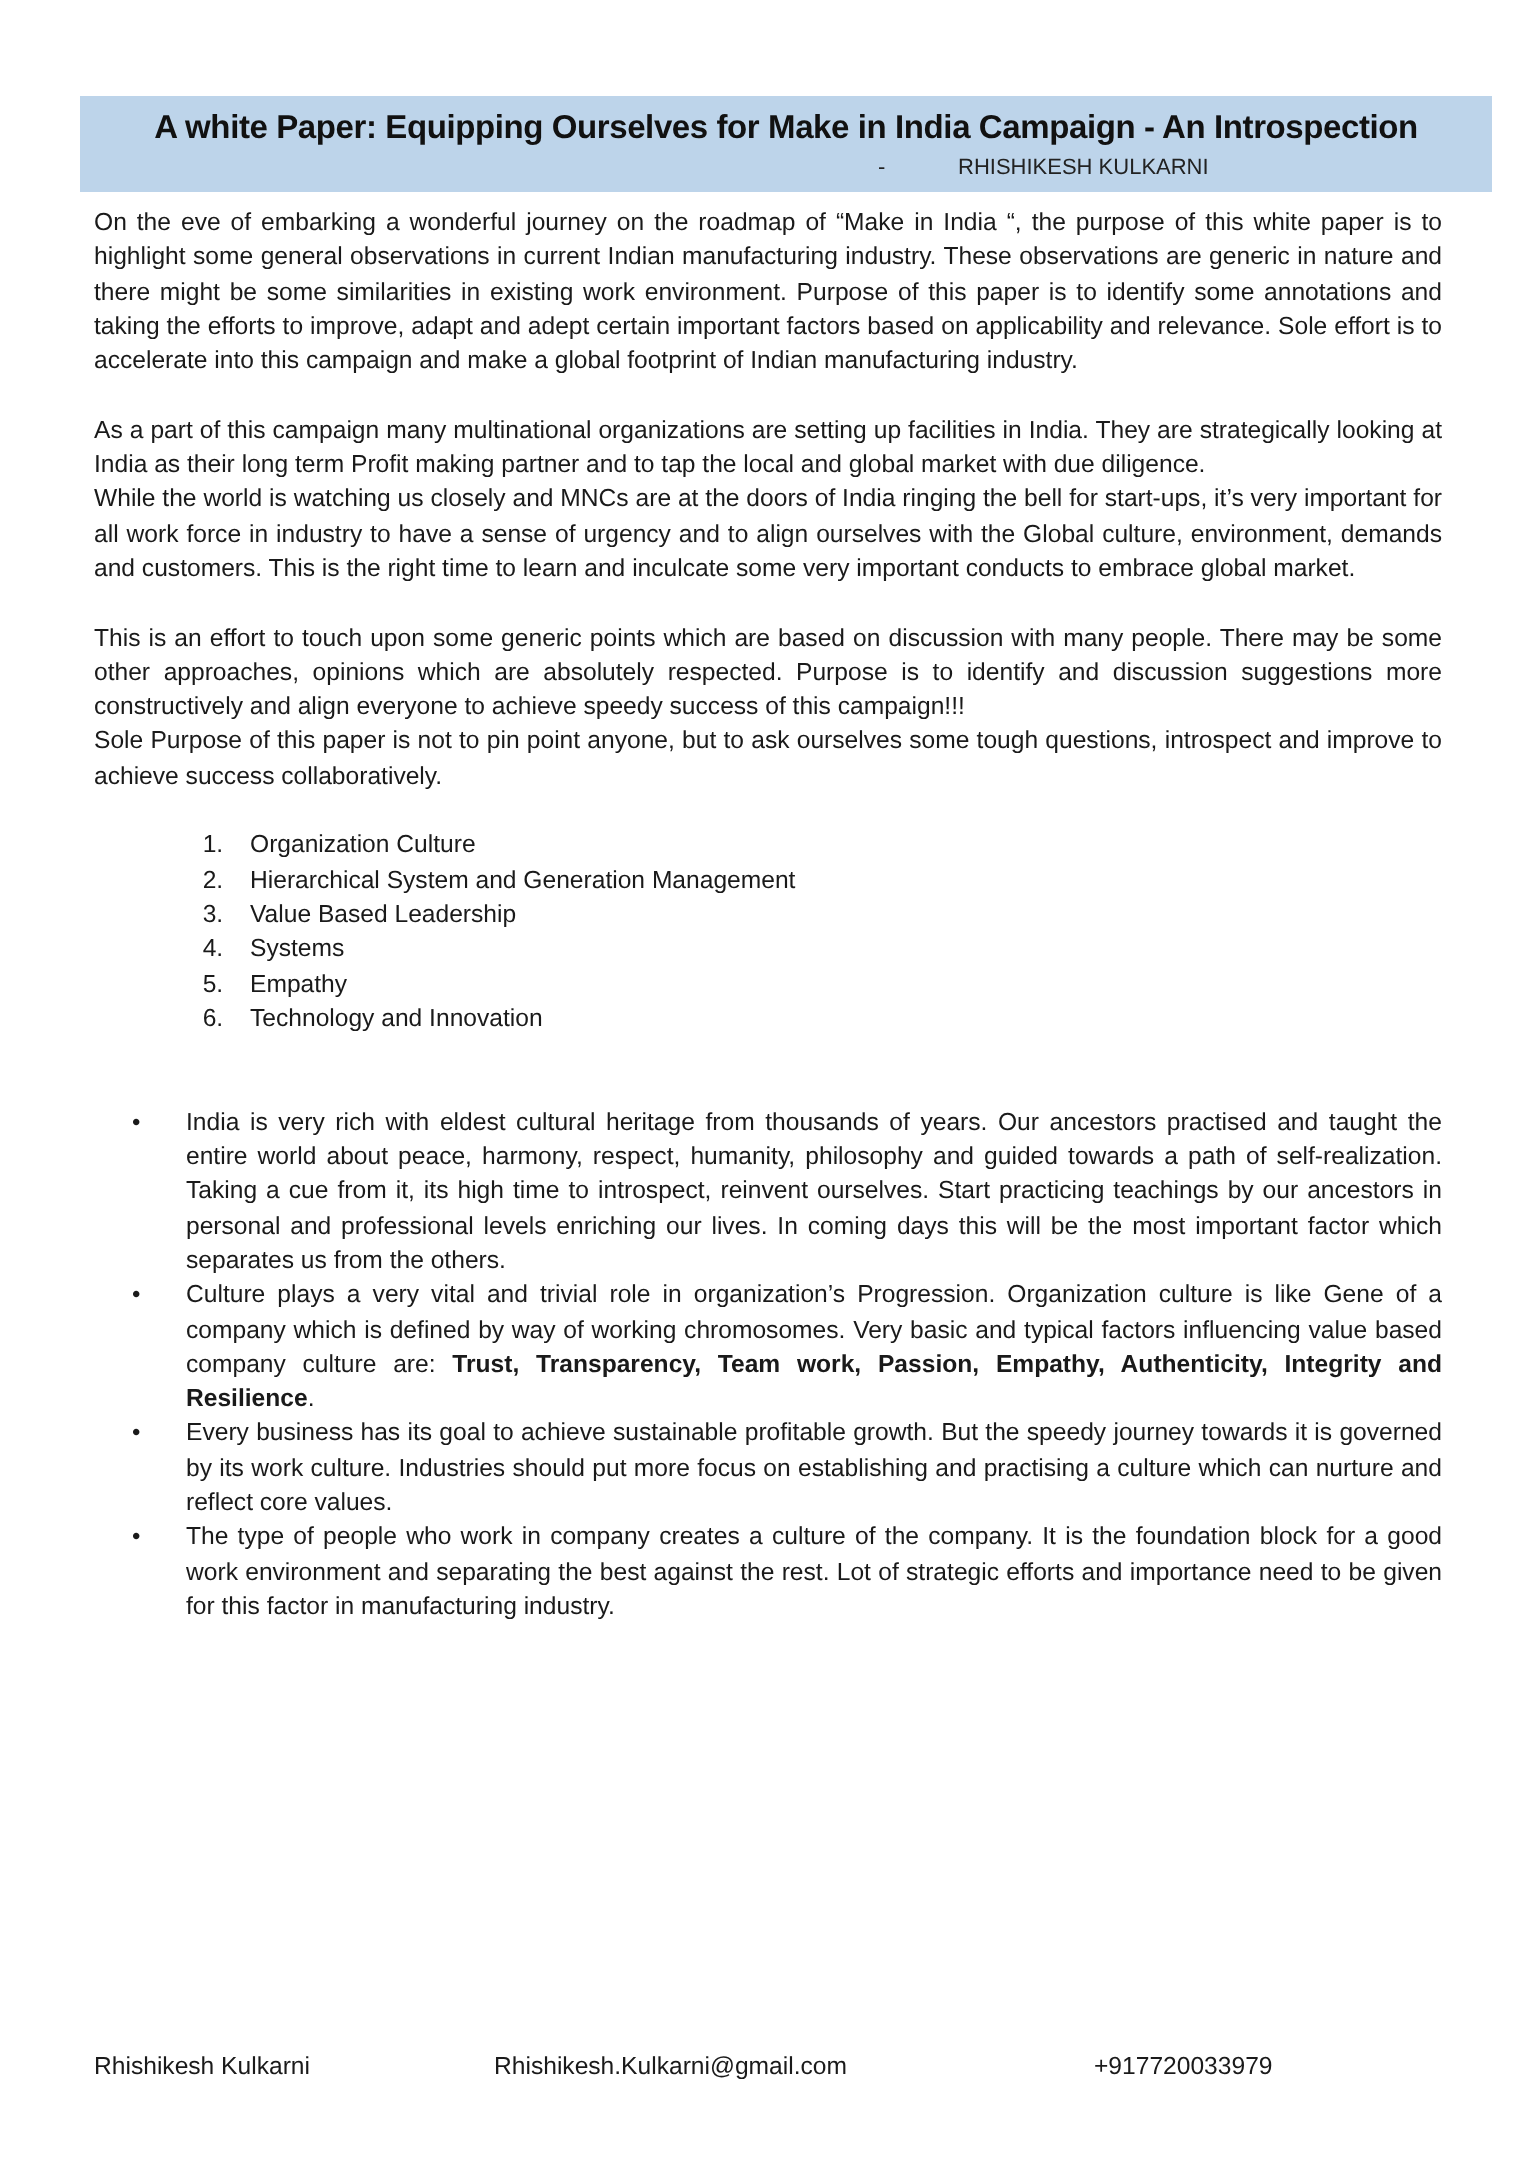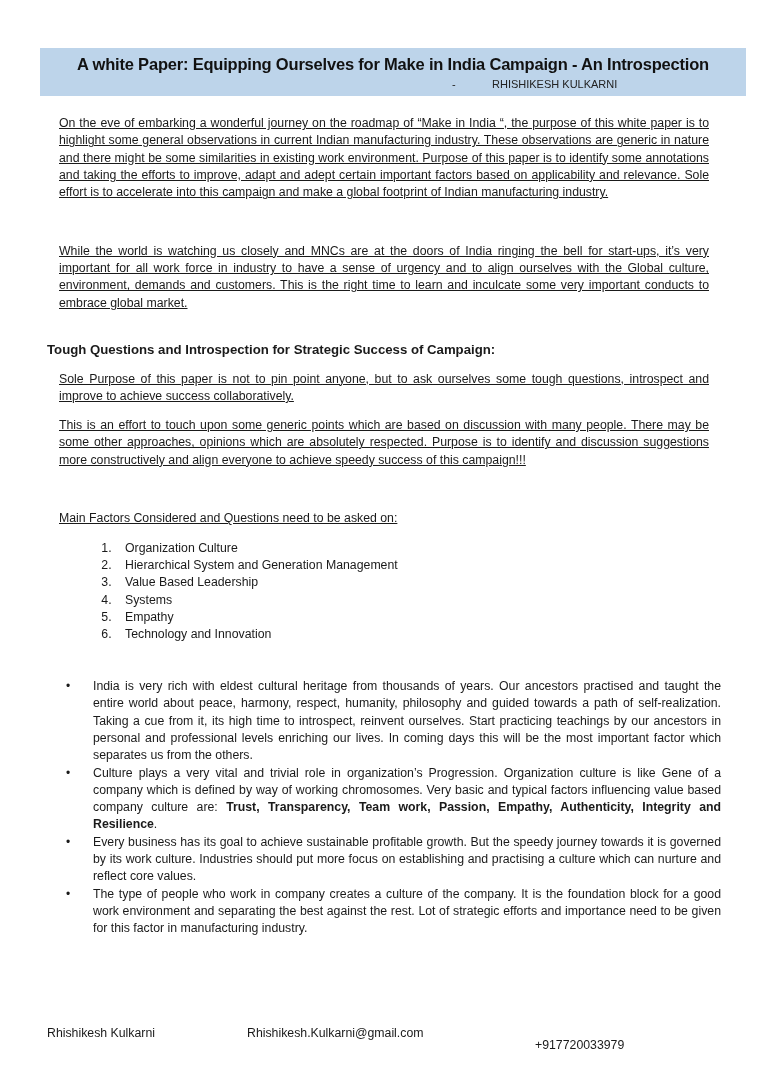--- a/index.html
+++ b/index.html
@@ -11,29 +11,29 @@
   .page { position: absolute; left: 0; top: 0; width: 768px; height: 1087px; border-radius: 32px; }
   .header-box {
     position: absolute; left: 40px; top: 48px; width: 706px; height: 48px;
     background: #bdd4ea;
   }
   .title {
     position: absolute; left: 0; right: 0; top: 7px; text-align: center;
     font-size: 16.5px; font-weight: bold; letter-spacing: -0.2px; color: #111;
   }
   .byline {
-    position: absolute; left: 412px; top: 30px; font-size: 11px; color: #222;
+    position: absolute; left: 399px; top: 30px; font-size: 11px; color: #222;
   }
   .byline .dash { display: inline-block; width: 40px; }
   .content {
     position: absolute; left: 47px; top: 97px; width: 674px;
     font-size: 12.3px; line-height: 17.3px;
   }
   .h { font-weight: bold; font-size: 13.2px; margin: 0; }
-  .p { margin: 12px; text-align: justify; text-decoration: underline; }
+  .p { margin: 0; text-align: justify; }
   .gap { height: 17.3px; }
   .gap-s { height: 6px; }
   ol.factors { margin: 0; padding-left: 68px; }
   ol.factors li { padding-left: 10px; }
   .sec-head { margin: 0; padding-left: 22px; }
   .sec-head .num { display: inline-block; width: 24px; font-weight: bold; }
   .sec-head .label { font-weight: bold; }
   ul.bullets { margin: 0; padding: 0; list-style: none; }
   ul.bullets li { position: relative; padding-left: 46px; text-align: justify; }
   ul.bullets li .dot {
@@ -53,29 +53,28 @@
     <div class="title">A white Paper: Equipping Ourselves for Make in India Campaign - An Introspection</div>
     <div class="byline">
       <span class="dash">-</span><span>RHISHIKESH KULKARNI</span>
     </div>
   </div>
 
   <div class="content">
     <div class="gap-s"></div>
     <p class="p">On the eve of embarking a wonderful journey on the roadmap of “Make in India “, the purpose of this white paper is to highlight some general observations in current Indian manufacturing industry. These observations are generic in nature and there might be some similarities in existing work environment. Purpose of this paper is to identify some annotations and taking the efforts to improve, adapt and adept certain important factors based on applicability and relevance. Sole effort is to accelerate into this campaign and make a global footprint of Indian manufacturing industry.</p>
     <div class="gap"></div>
+    <p class="p">As a part of this campaign many multinational organizations are setting up facilities in India. They are strategically looking at India as their long term Profit making partner and to tap the local and global market with due diligence.</p>
     <p class="p">While the world is watching us closely and MNCs are at the doors of India ringing the bell for start-ups, it’s very important for all work force in industry to have a sense of urgency and to align ourselves with the Global culture, environment, demands and customers. This is the right time to learn and inculcate some very important conducts to embrace global market.</p>
     <div class="gap"></div>
 
-    <p class="h">Tough Questions and Introspection for Strategic Success of Campaign:</p>
+    <p class="p">This is an effort to touch upon some generic points which are based on discussion with many people. There may be some other approaches, opinions which are absolutely respected. Purpose is to identify and discussion suggestions more constructively and align everyone to achieve speedy success of this campaign!!!</p>
     <p class="p">Sole Purpose of this paper is not to pin point anyone, but to ask ourselves some tough questions, introspect and improve to achieve success collaboratively.</p>
-    <p class="p">This is an effort to touch upon some generic points which are based on discussion with many people. There may be some other approaches, opinions which are absolutely respected. Purpose is to identify and discussion suggestions more constructively and align everyone to achieve speedy success of this campaign!!!</p>
     <div class="gap"></div>
 
-    <p class="p">Main Factors Considered and Questions need to be asked on:</p>
     <ol class="factors">
       <li>Organization Culture</li>
       <li>Hierarchical System and Generation Management</li>
       <li>Value Based Leadership</li>
       <li>Systems</li>
       <li>Empathy</li>
       <li>Technology and Innovation</li>
     </ol>
     <div class="gap"></div>
 
@@ -97,16 +96,16 @@
       <li>
         <span class="dot">•</span>
         <span>The type of people who work in company creates a culture of the company. It is the foundation block for a good work environment and separating the best against the rest. Lot of strategic efforts and importance need to be given for this factor in manufacturing industry.</span>
       </li>
     </ul>
   </div>
 
   <div class="footer">
     <span style="left:0;">Rhishikesh Kulkarni</span>
     <span style="left:200px;">Rhishikesh.Kulkarni@gmail.com</span>
-    <span style="left:488px;margin-top:12px;">+917720033979</span>
+    <span style="left:500px;">+917720033979</span>
   </div>
 
 </div>
 
 </body></html>

